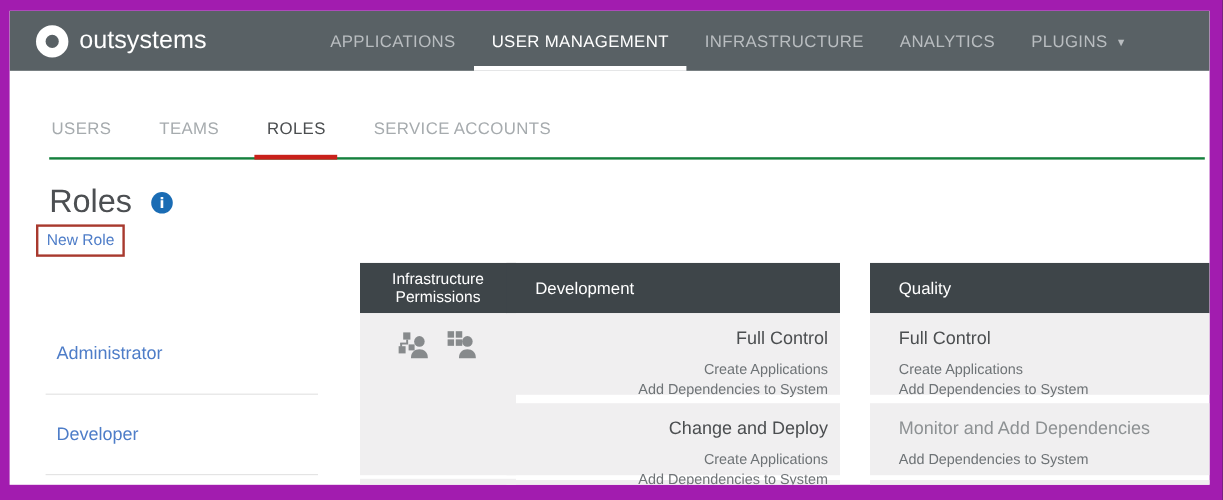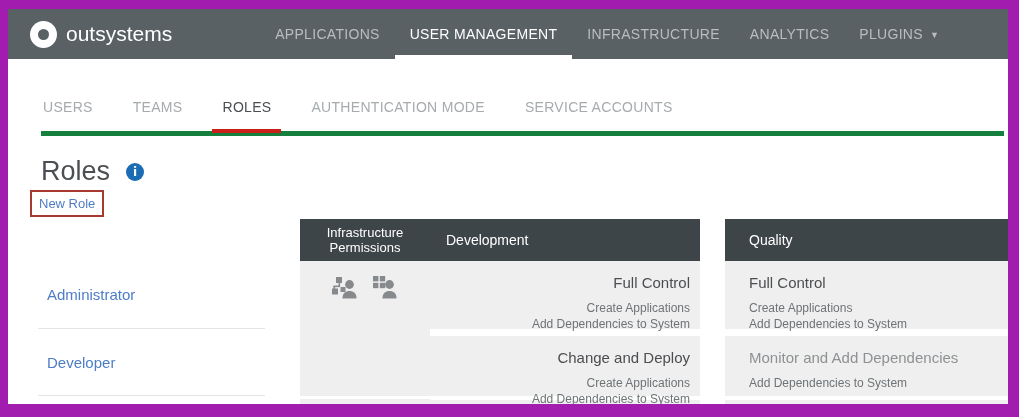--- a/index.html
+++ b/index.html
@@ -14,21 +14,21 @@
   .logo::after{content:'';position:absolute;width:11px;height:11px;border-radius:50%;background:#596165;left:8px;top:8px;}
   .brand-name{color:#ffffff;font-size:21px;margin-left:9px;font-weight:400;}
   .nav{display:flex;height:100%;margin-left:88px;}
   .nav-item{position:relative;display:flex;align-items:center;padding:0 15px;color:#b9bdc0;font-size:14px;
             letter-spacing:.3px;cursor:pointer;white-space:nowrap;}
   .nav-item.active{color:#ffffff;}
   .nav-item.active::after{content:'';position:absolute;left:0;right:0;bottom:0;height:4px;background:#ffffff;}
   .caret{font-size:9px;margin-left:7px;transform:translateY(1px);}
 
   
-  .tabs{display:flex;margin:0 4px 0 33px;padding-top:40px;border-bottom:5px solid #15803d;}
+  .tabs{display:flex;margin:0 4px 0 33px;padding-top:40px;border-bottom:2px solid #15803d;}
   .tab{position:relative;padding:0 2px 16px;margin-right:36px;color:#a6abae;font-size:14px;letter-spacing:.3px;
        cursor:pointer;white-space:nowrap;}
   .tab.active{color:#4b4e50;}
   .tab.active::after{content:'';position:absolute;left:-8px;right:-8px;bottom:-2px;height:4px;background:#c9211a;}
 
   
   .title-row{display:flex;align-items:center;margin:20px 0 0 33px;}
   .page-title{font-size:27px;color:#4c4f52;font-weight:400;}
   .info-icon{width:18px;height:18px;border-radius:50%;background:#1a6cb4;color:#fff;font-size:12px;font-weight:bold;
              display:flex;align-items:center;justify-content:center;margin-left:16px;cursor:pointer;
@@ -101,23 +101,20 @@
       <div class="tab">
         <span>USERS</span>
       </div>
       <div class="tab">
         <span>TEAMS</span>
       </div>
       <div class="tab active">
         <span>ROLES</span>
       </div>
       <div class="tab">
-        <span>AUTHENTICATION MODE</span>
-      </div>
-      <div class="tab">
         <span>SERVICE ACCOUNTS</span>
       </div>
     </div>
 
     
     <div class="title-row">
       <span class="page-title">Roles</span>
       <span class="info-icon">i</span>
     </div>
     <div class="new-role-box">

